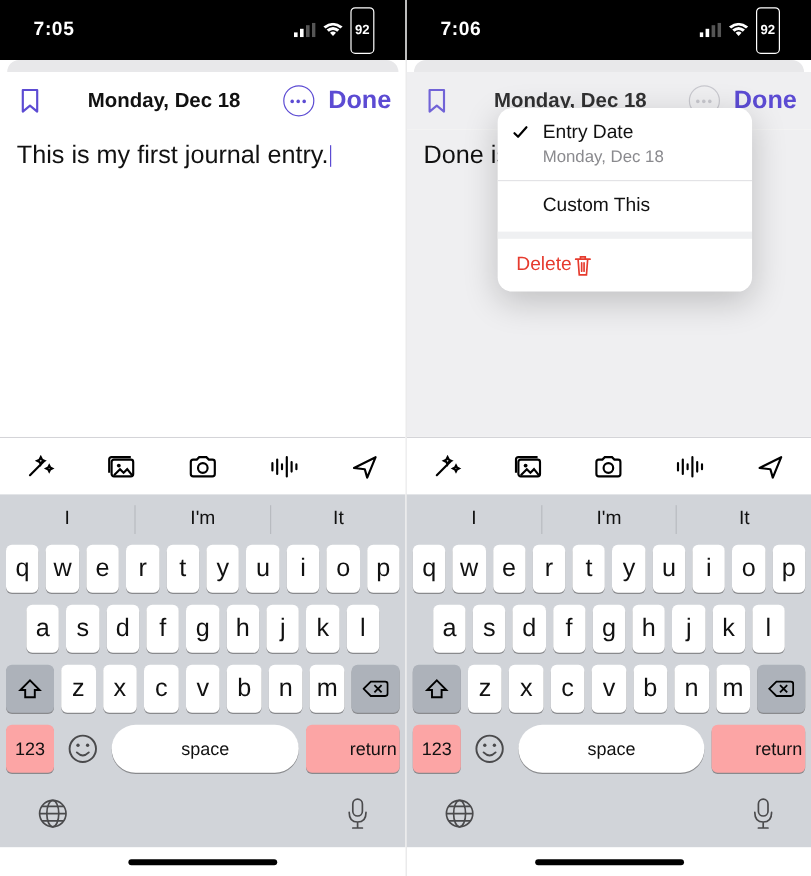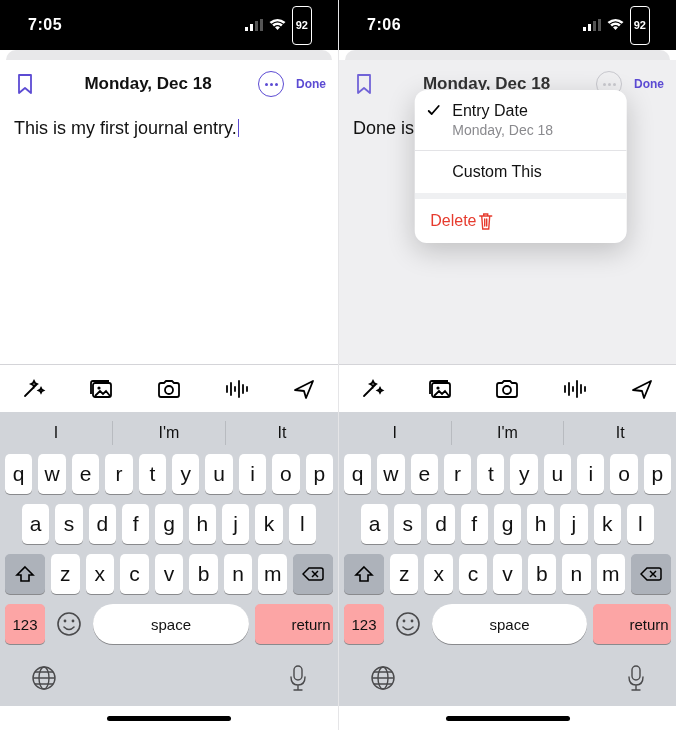--- a/index.html
+++ b/index.html
@@ -15,28 +15,28 @@
   .sb-right svg { display:block; }
   .battbox { border:1.4px solid #fff; border-radius:4px; padding:13px 3px; font-size:11px; font-weight:700; line-height:1; display:flex; align-items:center; }
 
   
   .sheet-peek { height:10px; background:#e8e8ea; border-radius:10px 10px 0 0; margin:0 6px; }
 
   
   .header { height:48px; display:flex; align-items:center; padding:0 12px; gap:6px; background:#fff; }
   .hdr-title { flex:1; text-align:center; font-size:17px; font-weight:700; color:#111; }
   .hdr-icon { width:26px; height:26px; display:flex; align-items:center; justify-content:center; }
-  .hdr-done { color:#5c4bd3; font-size:12px; font-weight:600; padding-left:6px; }
+  .hdr-done { color:#5c4bd3; font-size:21px; font-weight:600; padding-left:6px; }
   .more-btn { width:26px; height:26px; border-radius:13px; border:1.6px solid #5c4bd3; display:flex; align-items:center; justify-content:center; gap:2px; }
   .more-btn-dim { border-color:#c8c8ce; }
   .more-dot { width:3px; height:3px; border-radius:2px; background:#5c4bd3; }
   .more-btn-dim .more-dot { background:#c8c8ce; }
 
   
-  .content { flex:1; background:#fff; padding:10px 14px; font-size:18px; color:#111; position:relative; }
+  .content { flex:1; background:#fff; padding:10px 14px; font-size:21px; color:#111; position:relative; }
   .cursor { display:inline-block; width:1.5px; height:18px; background:#5c4bd3; vertical-align:-3px; margin-left:1px; }
   .dimmed { background:#efeff1; }
   .dimmed .hdr-icon, .dimmed .hdr-title { opacity:0.85; }
 
   
   .menu { position:absolute; top:90px; left:50%; transform:translateX(-44%); width:212px; background:#fff; border-radius:12px; box-shadow:0 8px 28px rgba(0,0,0,0.20); overflow:hidden; z-index:50; }
   .menu-row { padding:12px 16px 12px 38px; position:relative; font-size:16px; color:#111; }
   .menu-sub { font-size:14px; color:#8a8a8e; margin-top:2px; }
   .menu-sep { height:1px; background:#e3e3e6; }
   .menu-sep-thick { height:6px; background:#eff0f2; }

